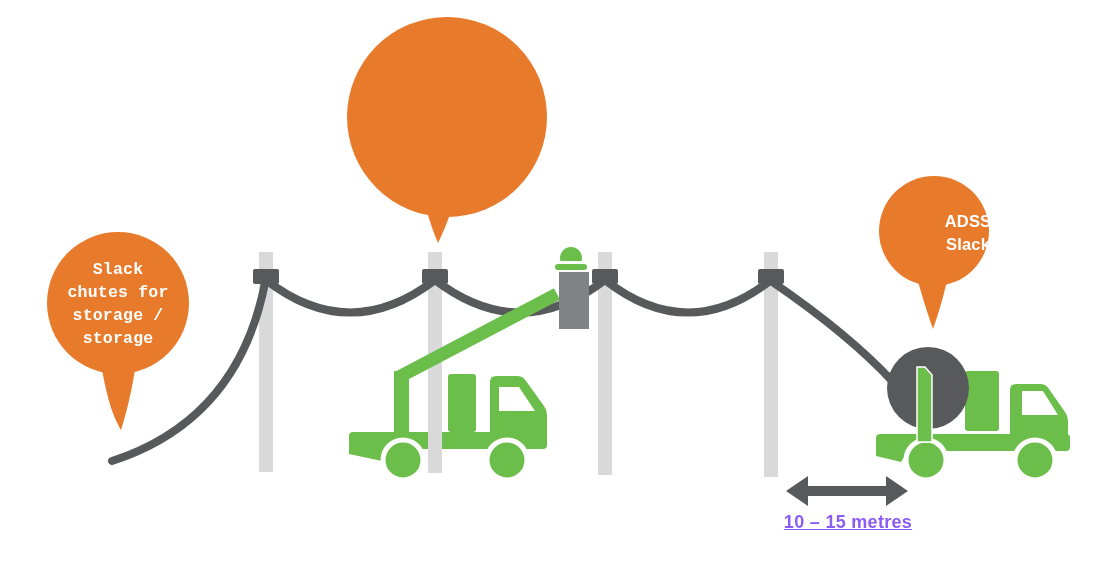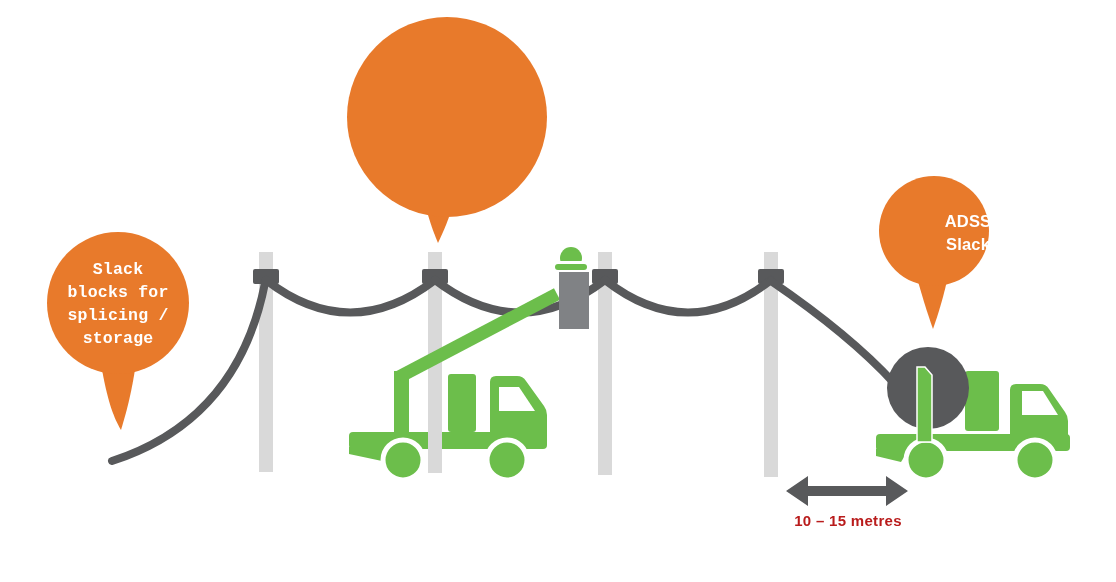--- a/index.html
+++ b/index.html
@@ -20,26 +20,27 @@
     font-weight: 700;
     font-size: 16.5px;
     line-height: 23px;
     letter-spacing: 0.2px;
     white-space: nowrap;
     z-index: 3;
   }
   .distance-label {
     position: absolute;
     transform: translate(-50%, 0);
-    color: #b91c1c;
+    color: #8b5cf6;
     font-weight: 700;
-    font-size: 15px;
+    font-size: 18px;
     letter-spacing: 0.3px;
     white-space: nowrap;
     z-index: 3;
+    text-decoration: underline;
   }
 </style>
 </head>
 <body>
 
 <div class="stage">
 
   <svg width="1116" height="582" viewBox="0 0 1116 582">
 
     <g>
@@ -111,22 +112,22 @@
       </g>
       <g>
         <path d="M 916 274 C 922 296 927 312 933 329 C 939 312 944 295 949 272 Z"></path>
         <circle cx="934" cy="231" r="55"></circle>
       </g>
     </g>
   </svg>
 
   <div class="bubble-text" style="left:118px; top:304px;font-family:Liberation Mono, monospace;">
     <div>Slack</div>
-    <div>blocks for</div>
-    <div>splicing /</div>
+    <div>chutes for</div>
+    <div>storage /</div>
     <div>storage</div>
   </div>
 
 
   <div class="bubble-text" style="left:934px; top:233px;margin-left:34px;">
     <div>ADSS</div>
     <div>Slack</div>
   </div>
 
   <div class="distance-label" style="left:848px; top:512px;">10 – 15 metres</div>

